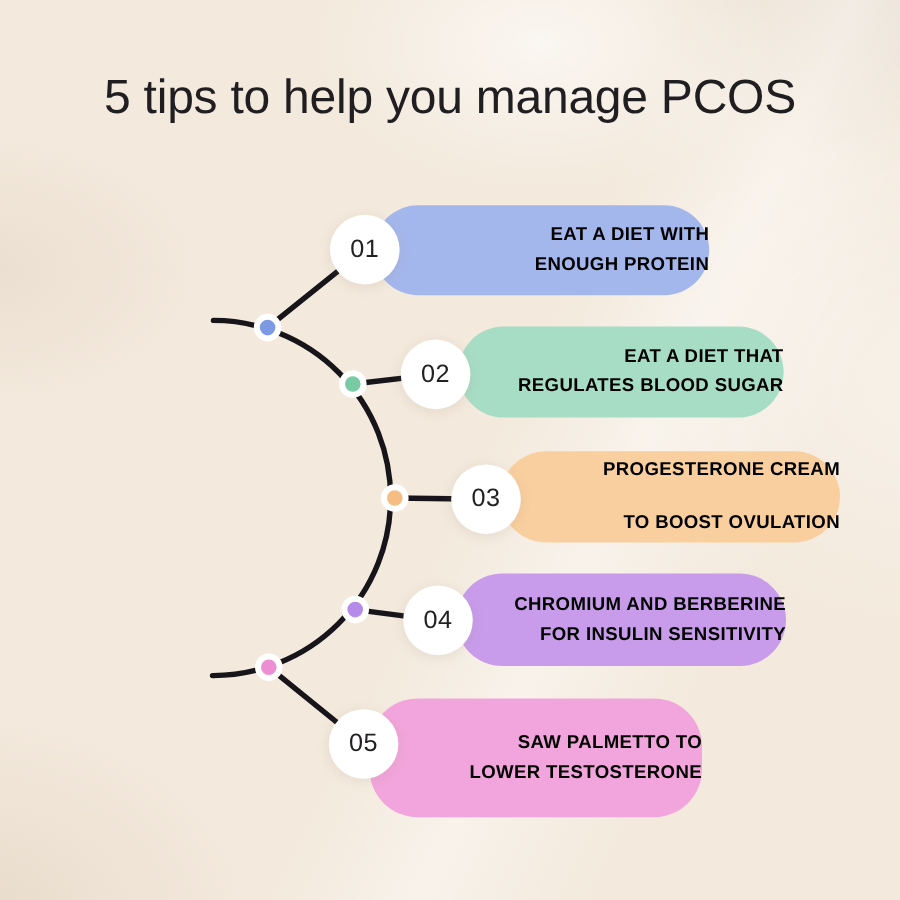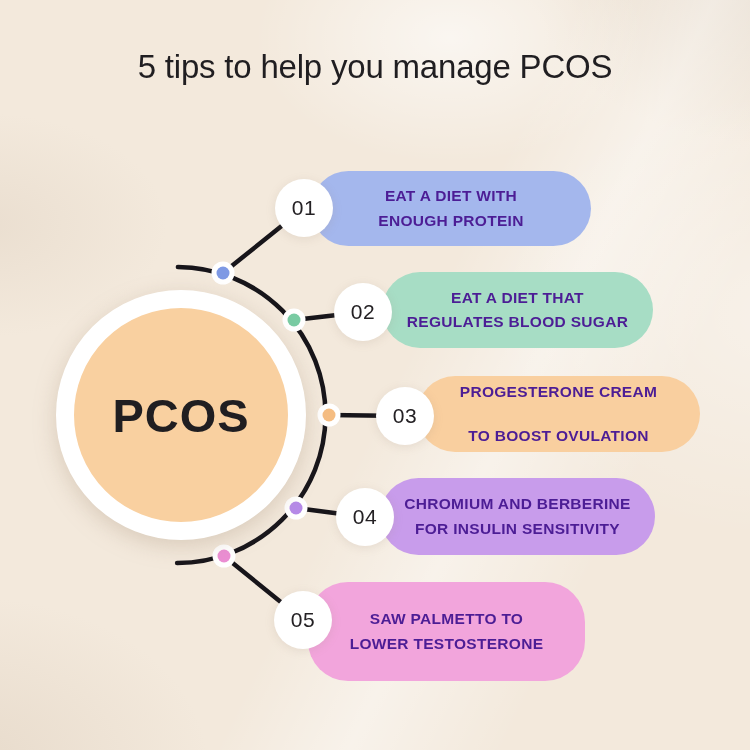--- a/index.html
+++ b/index.html
@@ -11,23 +11,23 @@
     background-image:
       radial-gradient(ellipse 280px 180px at 60% 5%, rgba(255,255,255,.60), rgba(255,255,255,0) 70%),
       radial-gradient(ellipse 420px 320px at 104% 42%, rgba(255,255,255,.38), rgba(255,255,255,0) 70%),
       linear-gradient(116deg, rgba(255,255,255,0) 52%, rgba(255,255,255,.42) 64%, rgba(255,255,255,0) 78%),
       radial-gradient(ellipse 340px 240px at -4% 102%, rgba(210,192,172,.35), rgba(210,192,172,0) 70%),
       radial-gradient(ellipse 320px 220px at 102% -2%, rgba(212,198,181,.45), rgba(212,198,181,0) 72%),
       radial-gradient(ellipse 260px 160px at -2% 30%, rgba(214,198,180,.30), rgba(214,198,180,0) 70%);
   }
 
   .title {
-    position:absolute; top:46px; left:0; width:100%;
+    position:absolute; top:56px; left:0; width:100%;
     text-align:center; color:#201e21;
-    font-size:33px; line-height:1.28; letter-spacing:-0.2px; font-weight:500;
+    font-size:40px; line-height:1.28; letter-spacing:-0.2px; font-weight:500;
     z-index:5;
   }
   .title span { display:block; }
 
   .connector-svg { position:absolute; left:0; top:0; z-index:1; }
   .conn { fill:none; stroke-width:4.5; stroke-linecap:round; }
 
   .center-circle {
     position:absolute; left:56px; top:290px;
     width:214px; height:214px; border-radius:50%;
@@ -35,22 +35,22 @@
     display:flex; align-items:center; justify-content:center;
     box-shadow:0 6px 22px rgba(168,146,124,.35);
     z-index:2;
   }
   .center-circle span {
     font-size:47px; font-weight:bold; letter-spacing:1px; color:#201e21;
   }
 
   .pill {
     position:absolute; border-radius:40px;
-    display:flex; flex-direction:column; align-items:center; justify-content:center;
-    z-index:3; color:#4c1d95; font-weight:bold; font-size:15.5px;
+    display:flex; flex-direction:column; align-items:flex-end; justify-content:center;
+    z-index:3; color:#000000; font-weight:bold; font-size:15.5px;
     letter-spacing:.3px; text-align:center; line-height:1.55;
   }
   .pill span { display:block; }
 
   .num-circle {
     position:absolute; width:58px; height:58px; border-radius:50%;
     background:#ffffff;
     display:flex; align-items:center; justify-content:center;
     z-index:4; font-size:21px; font-weight:400; letter-spacing:.5px; color:#242124;
     box-shadow:0 2px 10px rgba(160,140,120,.18);
@@ -79,23 +79,20 @@
         <circle cx="329" cy="415" r="6.5" fill="#f5bd82"></circle>
         <line x1="296" y1="508" x2="365" y2="517" class="conn" stroke="#17151a"></line>
         <circle cx="296" cy="508" r="11.5" fill="#ffffff"></circle>
         <circle cx="296" cy="508" r="6.5" fill="#b68ae8"></circle>
         <line x1="224" y1="556" x2="303" y2="620" class="conn" stroke="#17151a"></line>
         <circle cx="224" cy="556" r="11.5" fill="#ffffff"></circle>
         <circle cx="224" cy="556" r="6.5" fill="#eb8ed3"></circle>
       </g>
   </svg>
 
-  <div class="center-circle" style="background: rgb(249, 208, 160); border-color: rgb(255, 255, 255);">
-    <span>PCOS</span>
-  </div>
 
   <div id="tips-layer">
       <div class="pill" style="left: 311px; top: 171px; width: 280px; height: 75px; background: rgb(164, 183, 237);">
         <span>EAT A DIET WITH</span>
         <span>ENOUGH PROTEIN</span>
       </div>
       <div class="num-circle" style="left: 275px; top: 179px;">01</div>
       <div class="pill" style="left: 382px; top: 272px; width: 271px; height: 76px; background: rgb(167, 221, 197);">
         <span>EAT A DIET THAT</span>
         <span>REGULATES BLOOD SUGAR</span>

